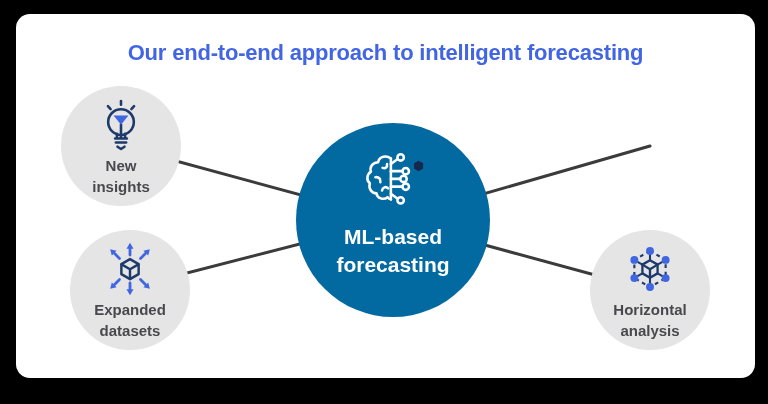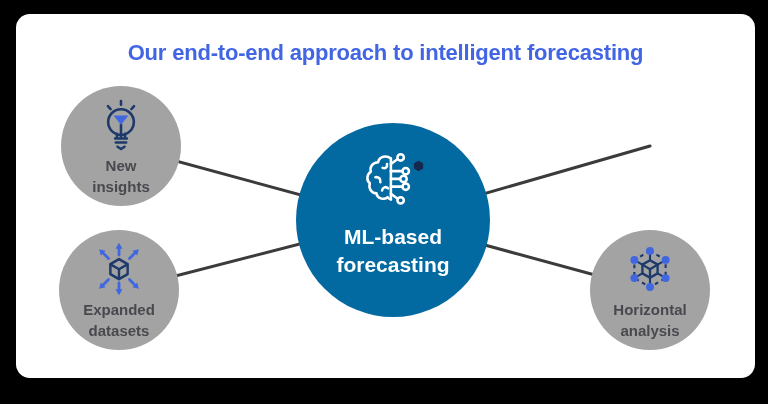--- a/index.html
+++ b/index.html
@@ -16,24 +16,24 @@
     text-align:center;font-size:22px;font-weight:bold;letter-spacing:-0.2px;
     color:#4265E3;
   }
   .connectors{position:absolute;left:0;top:0;width:739px;height:364px;}
   .node{
     position:absolute;border-radius:50%;
     display:flex;flex-direction:column;align-items:center;
     box-sizing:border-box;
   }
   .sat{
-    width:120px;height:120px;background:#a3a3a3;padding-top:11px;
+    width:120px;height:120px;background:#e5e5e5;padding-top:11px;
   }
   .pos-tl{left:45px;top:72px;}
-  .pos-bl{left:43px;top:216px;}
+  .pos-bl{left:54px;top:216px;}
   .pos-tr{left:574px;top:72px;}
   .pos-br{left:574px;top:216px;}
   .center-node{
     left:280px;top:109px;width:194px;height:194px;background:#0369a1;
     padding-top:26px;
   }
   .node-label{
     margin-top:3px;text-align:center;white-space:pre-line;
     font-size:15px;font-weight:bold;line-height:1.38;color:#48484E;
   }

